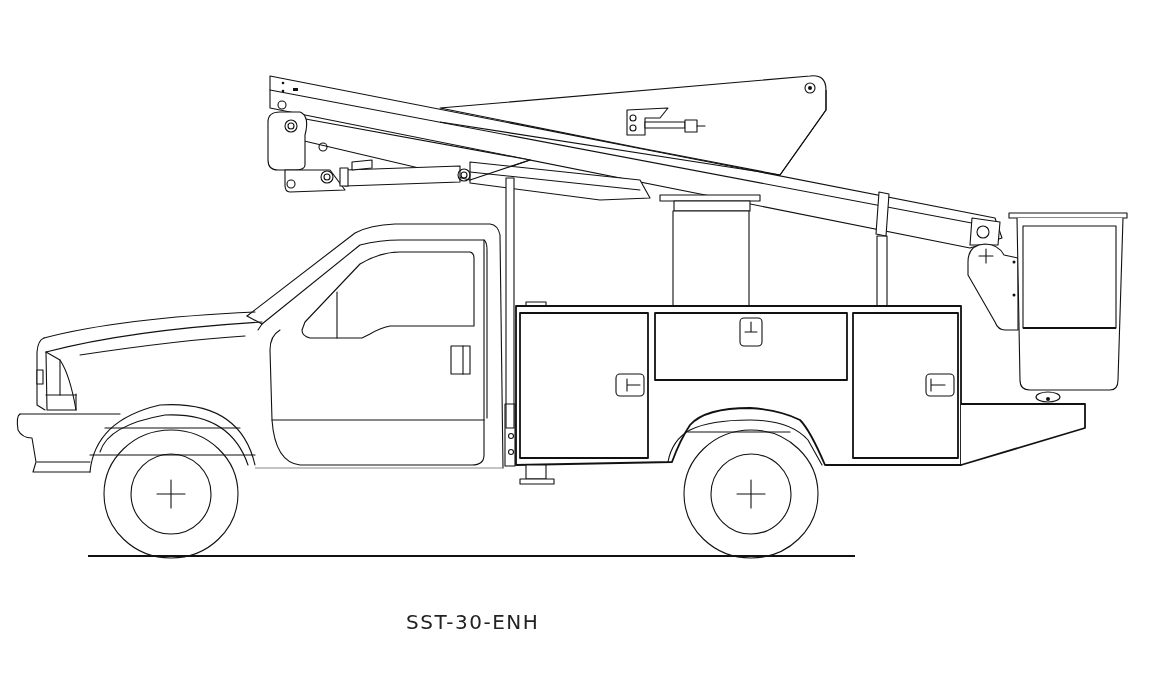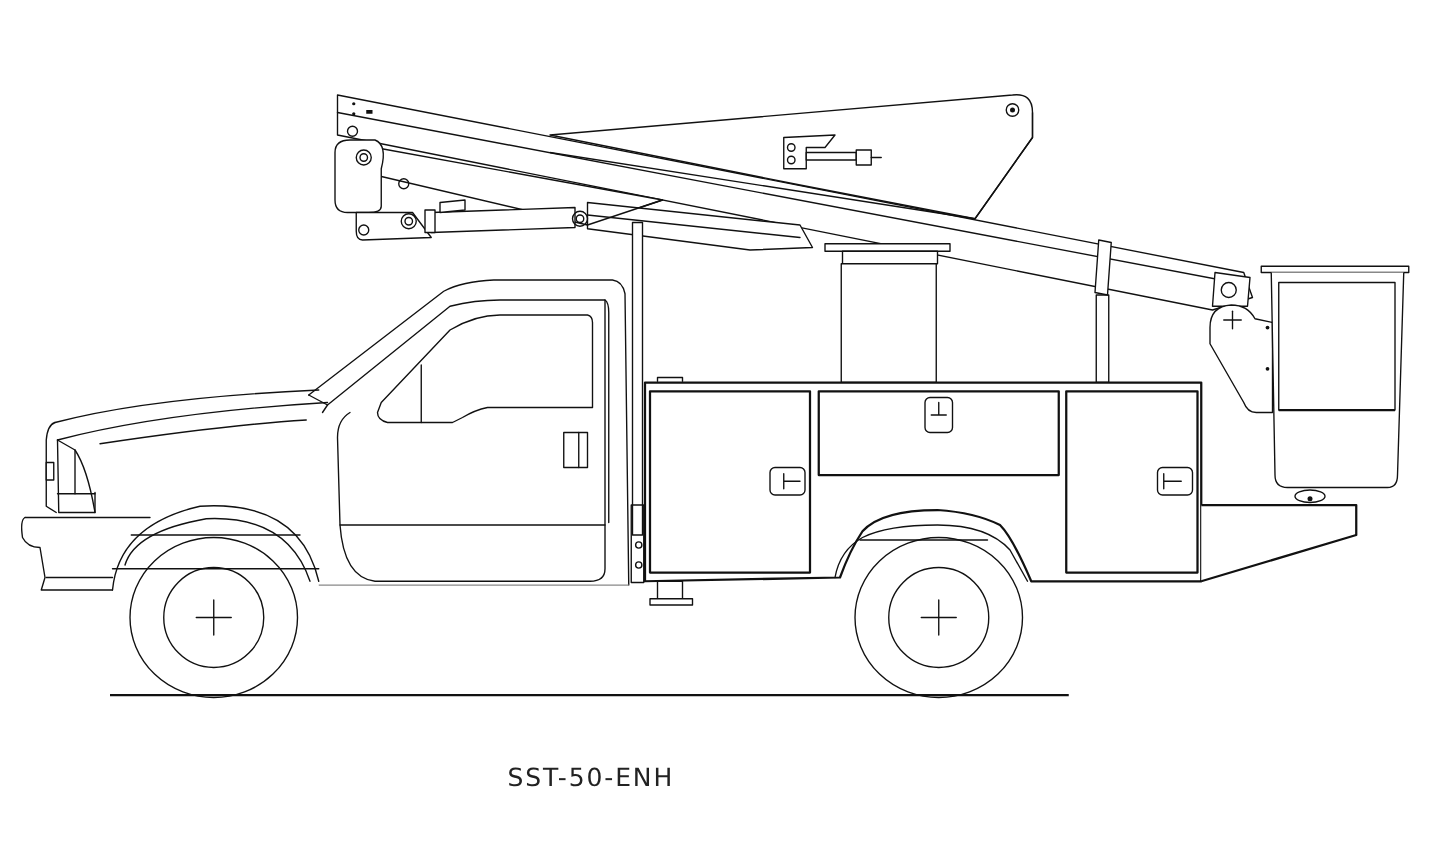--- a/index.html
+++ b/index.html
@@ -176,13 +176,13 @@
   <g>
     <ellipse class="ln" cx="751" cy="494" rx="67" ry="64"></ellipse>
     <ellipse class="ln" cx="751" cy="494" rx="40" ry="40"></ellipse>
     <line class="ln" x1="751" y1="480" x2="751" y2="508"></line>
     <line class="ln" x1="737" y1="494" x2="765" y2="494"></line>
   </g>
 
   <line class="th" x1="88" y1="556" x2="855" y2="556"></line>
 </svg>
 
-<div class="caption">SST-50-ENH</div>
+<div class="caption">SST-30-ENH</div>
 
 </body></html>

